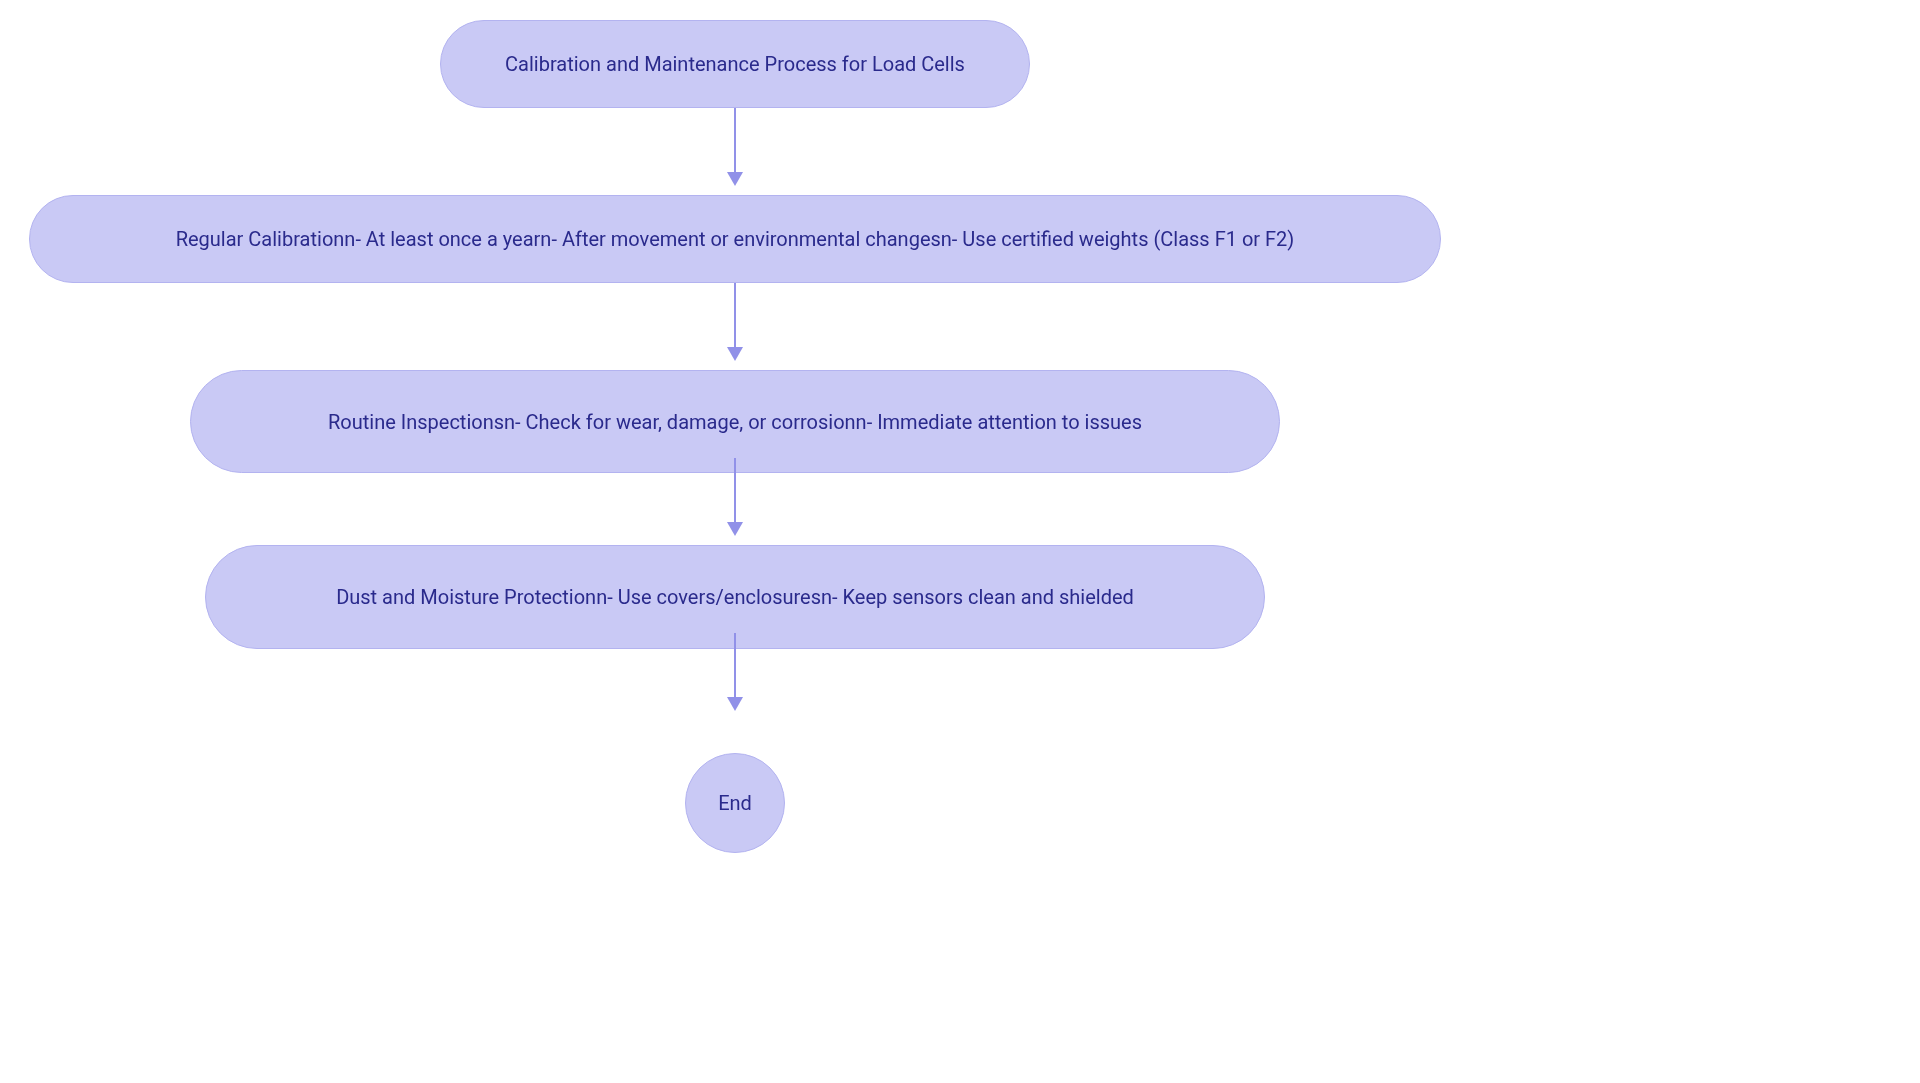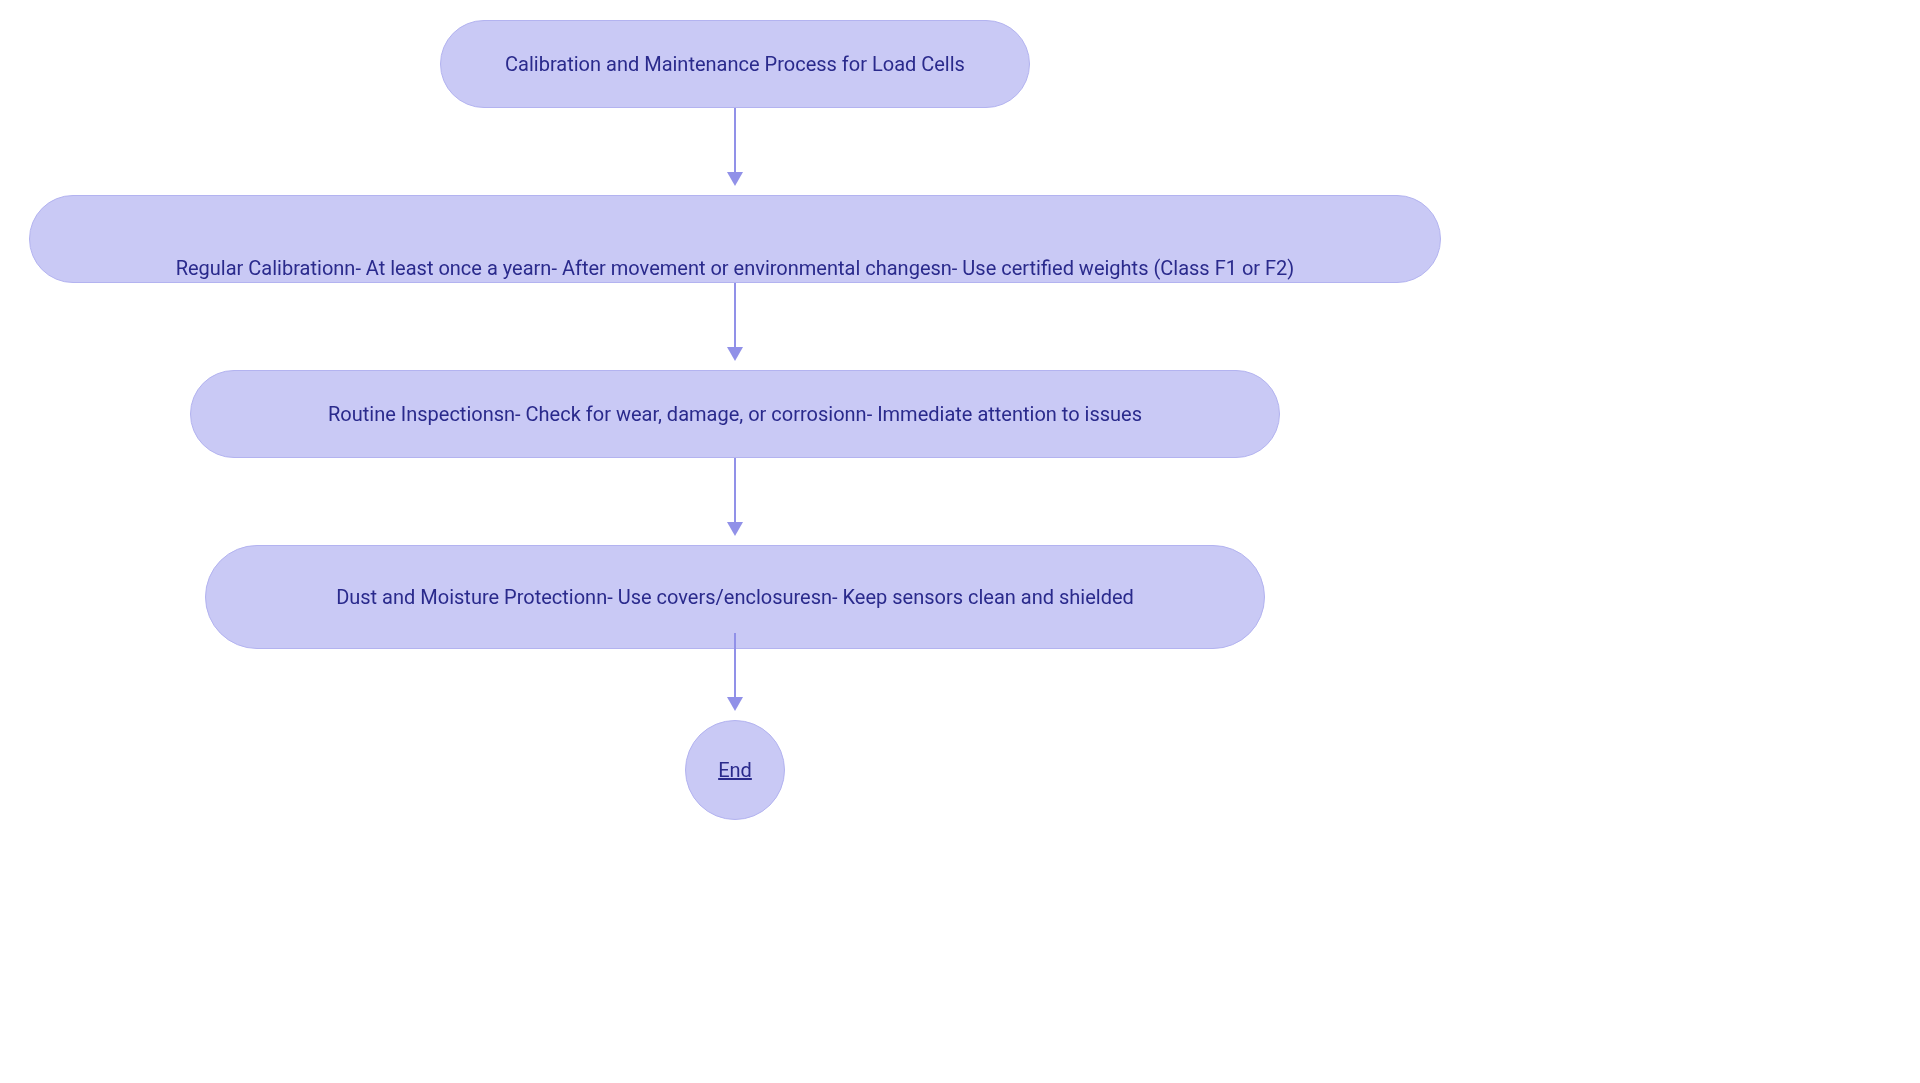--- a/index.html
+++ b/index.html
@@ -67,34 +67,33 @@
     left: 735px;
     top: 108px;
     height: 76px;
   }
   
   .node2 {
     left: 29px;
     top: 195px;
     width: 1412px;
     height: 88px;
-    align-items: flex-end;
   }
   
   .arrow2 {
     left: 735px;
     top: 283px;
     height: 76px;
   }
   
   .node3 {
     left: 190px;
     top: 370px;
     width: 1090px;
-    height: 88px;
+    height: 103px;
   }
   
   .arrow3 {
     left: 735px;
     top: 458px;
     height: 76px;
   }
   
   .node4 {
     left: 205px;
@@ -104,25 +103,24 @@
   }
   
   .arrow4 {
     left: 735px;
     top: 633px;
     height: 76px;
   }
   
   .node5 {
     left: 685px;
-    top: 720px;
+    top: 753px;
     width: 100px;
     height: 100px;
     padding: 0;
-    text-decoration: underline;
   }
 </style>
 </head>
 <body>
 
 <div class="flowchart">
 
   <div class="node stadium node1">
     <span>Calibration and Maintenance Process for Load Cells</span>
   </div>

